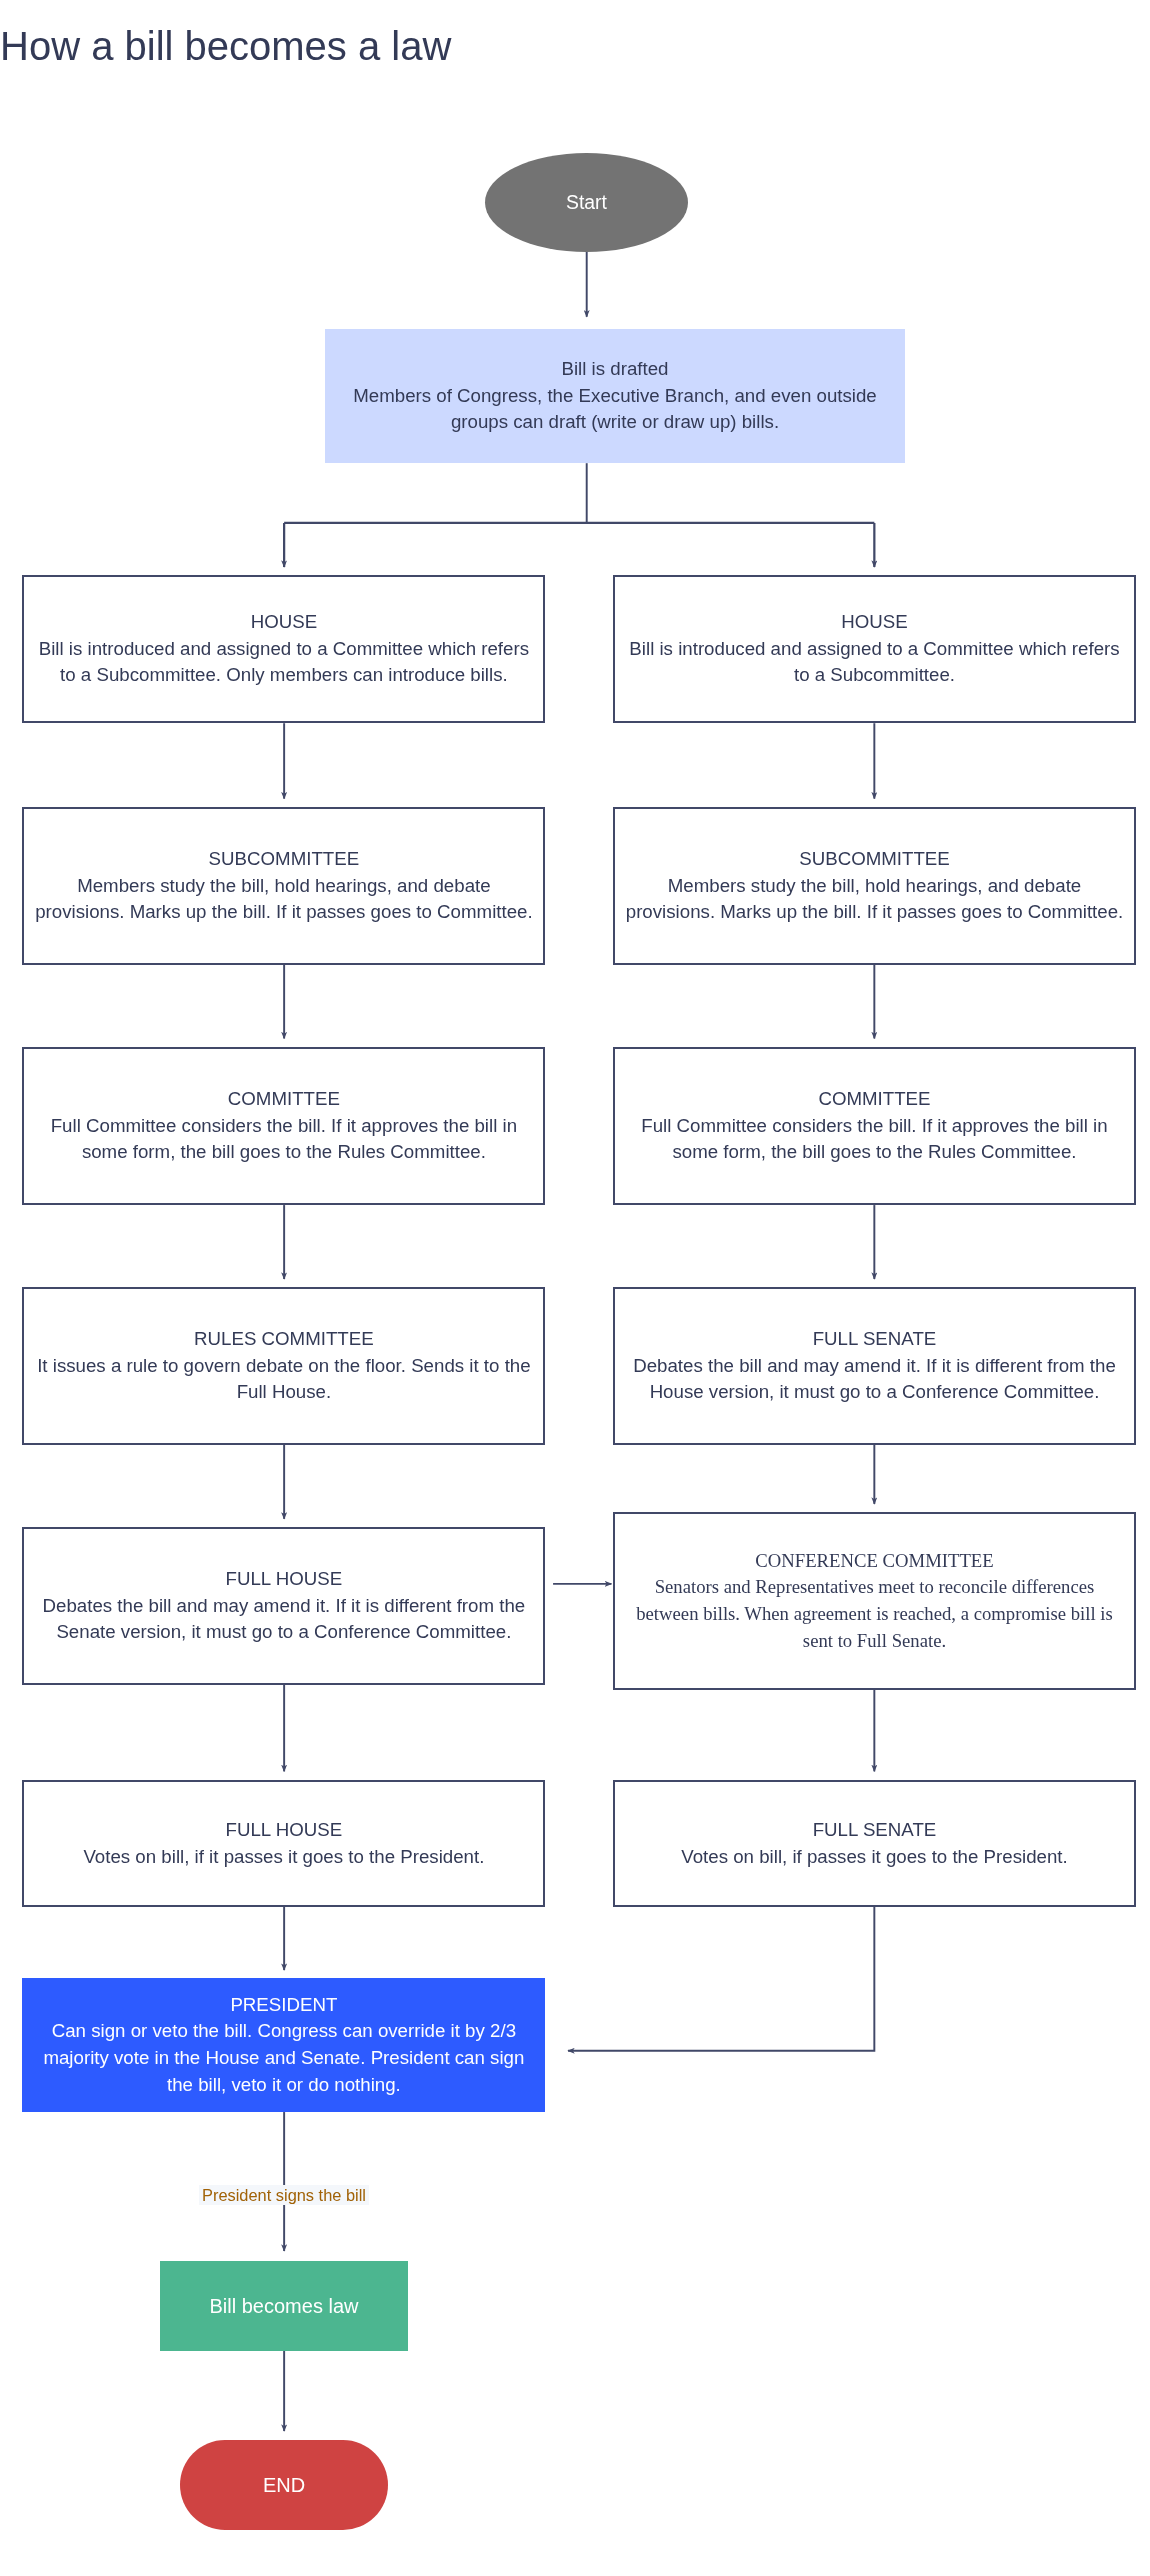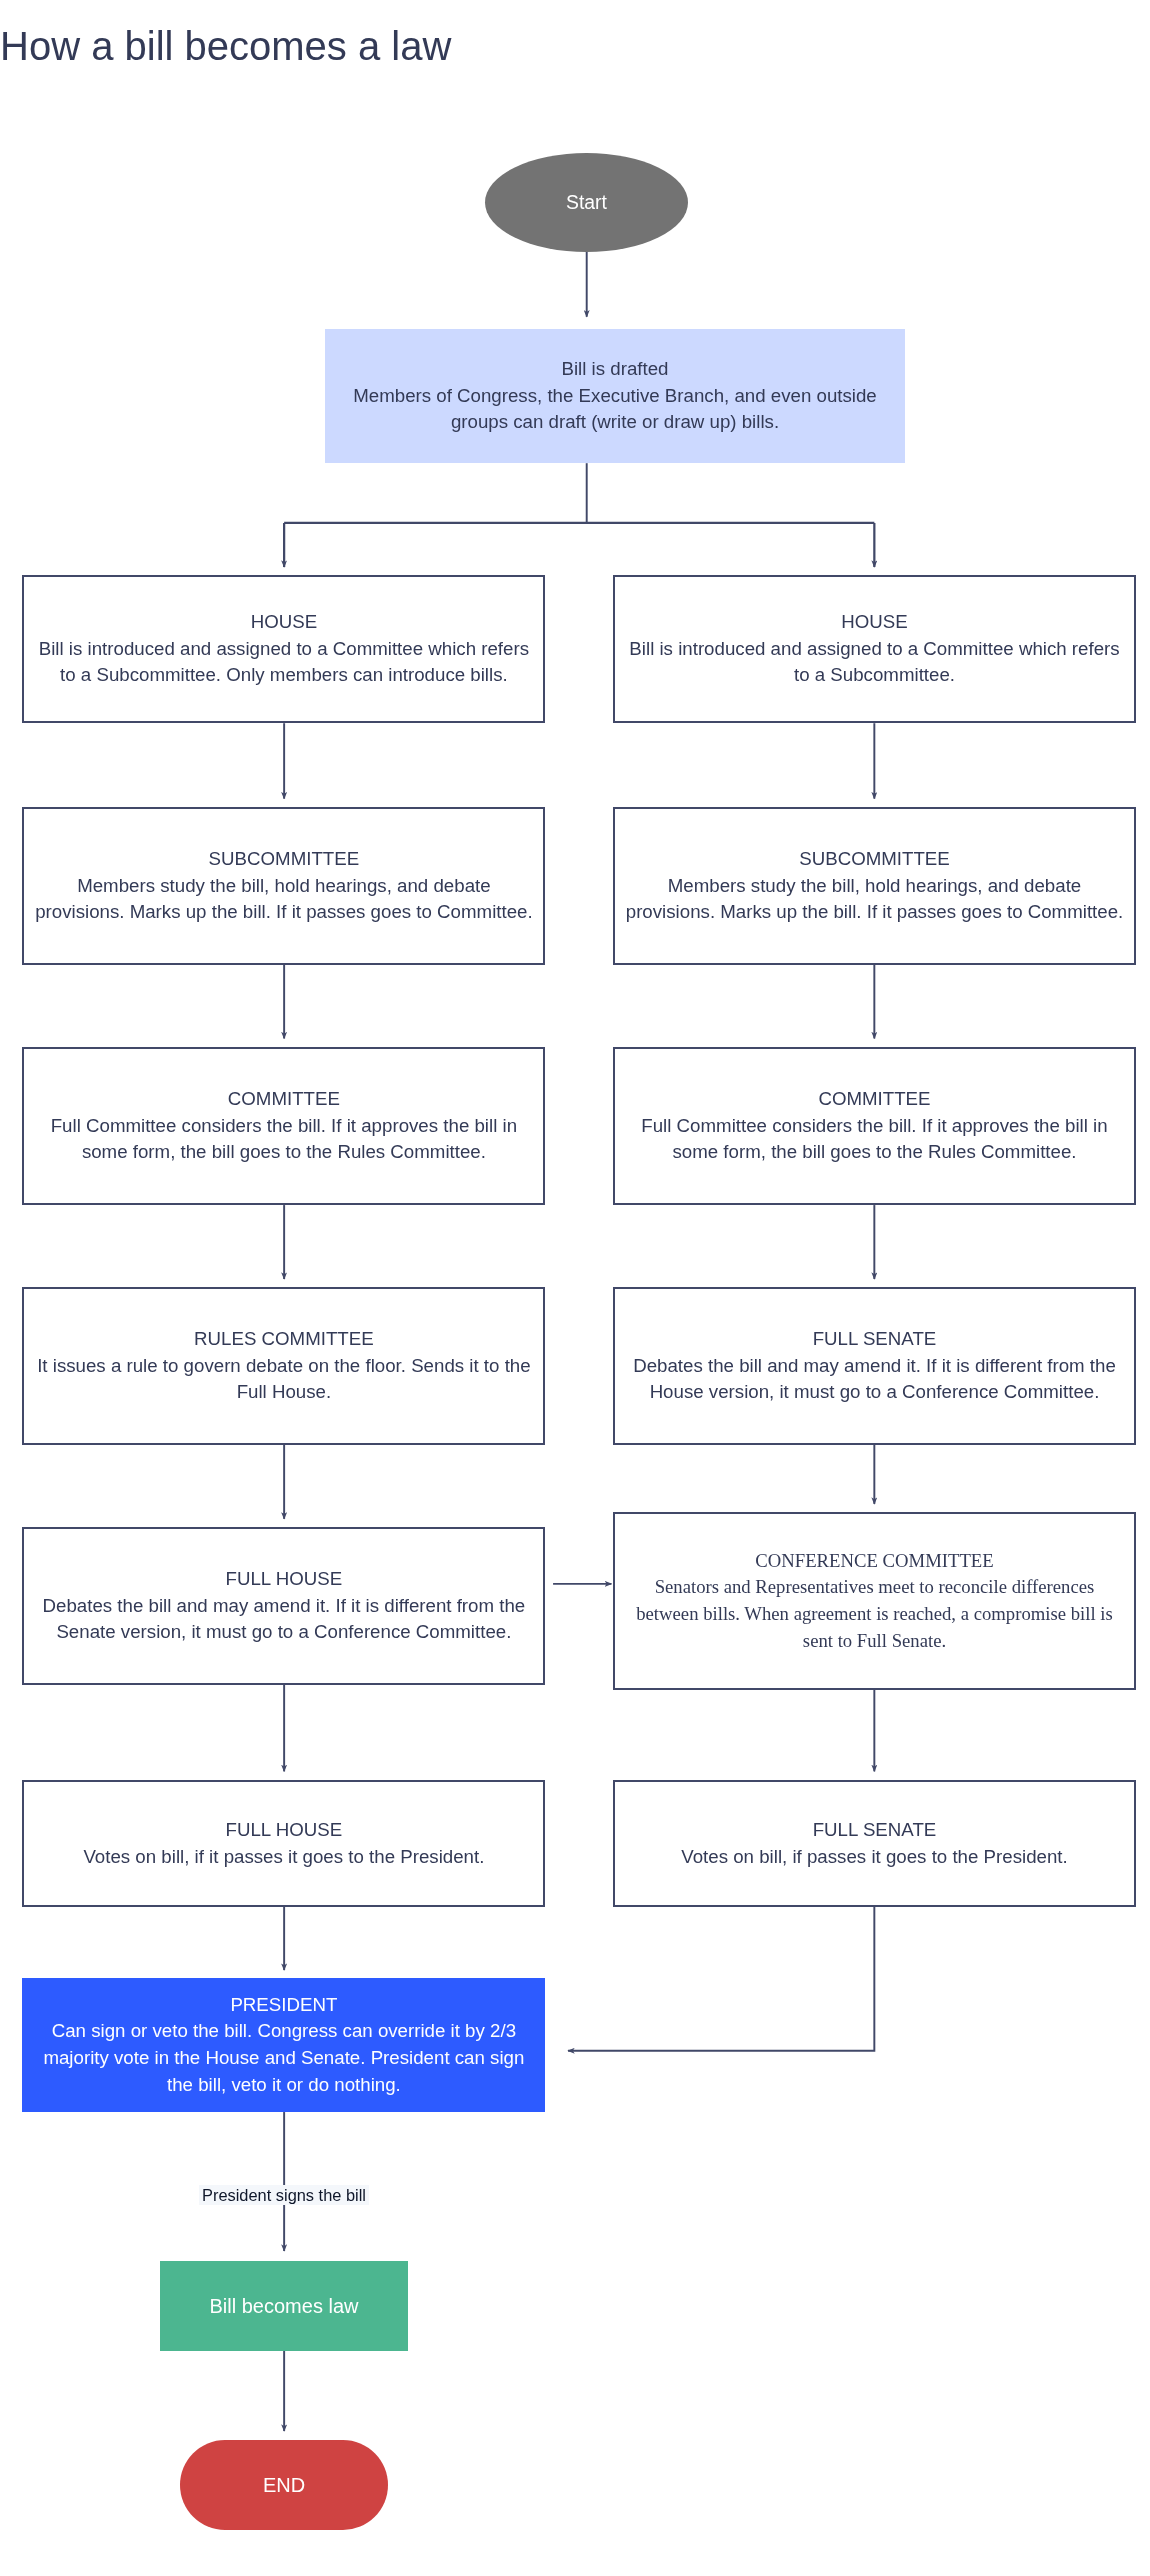--- a/index.html
+++ b/index.html
@@ -85,21 +85,21 @@
     width: 1151px;
     font-size: 40px;
     color: #333a56;
     font-weight: normal;
     margin: 0;
     font-family: Liberation Sans, sans-serif;
   }
   .edge-label {
     position: absolute;
     font-size: 16.4px;
-    color: #0f172a;
+    color: #a16207;
     background: #f4f7fb;
     padding: 0.7px 3px;
     white-space: nowrap;
     transform: translateX(-50%);
   }
 </style>
 </head>
 <body>
 
 <div id="canvas">

